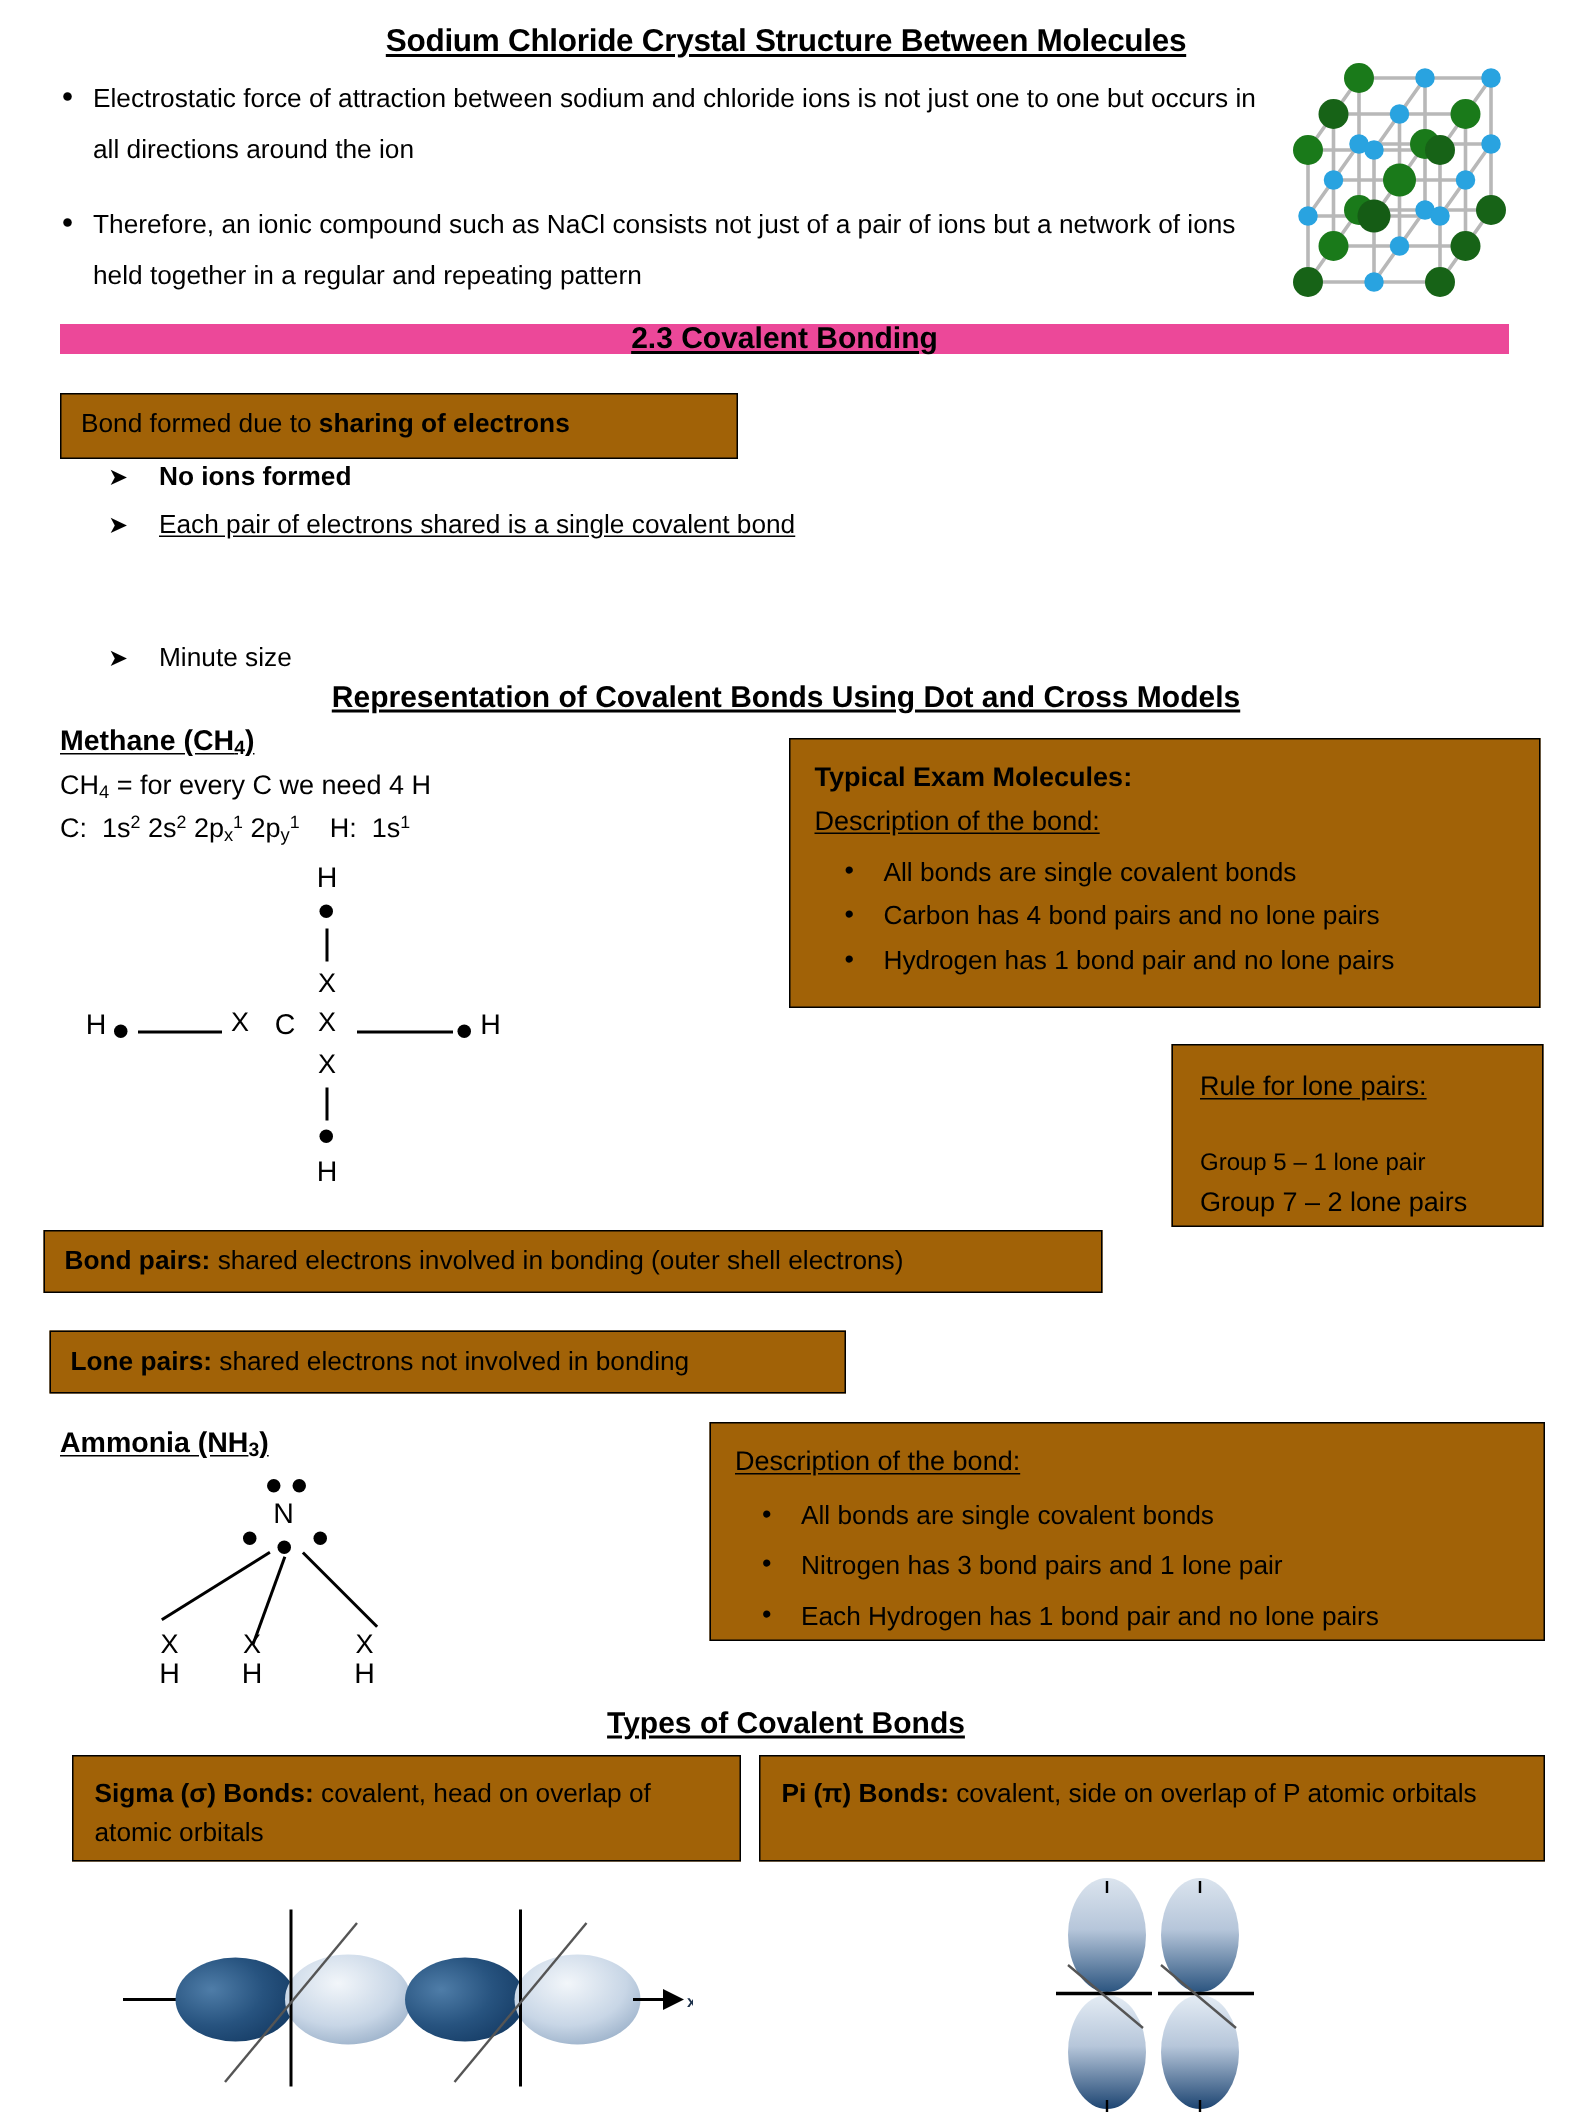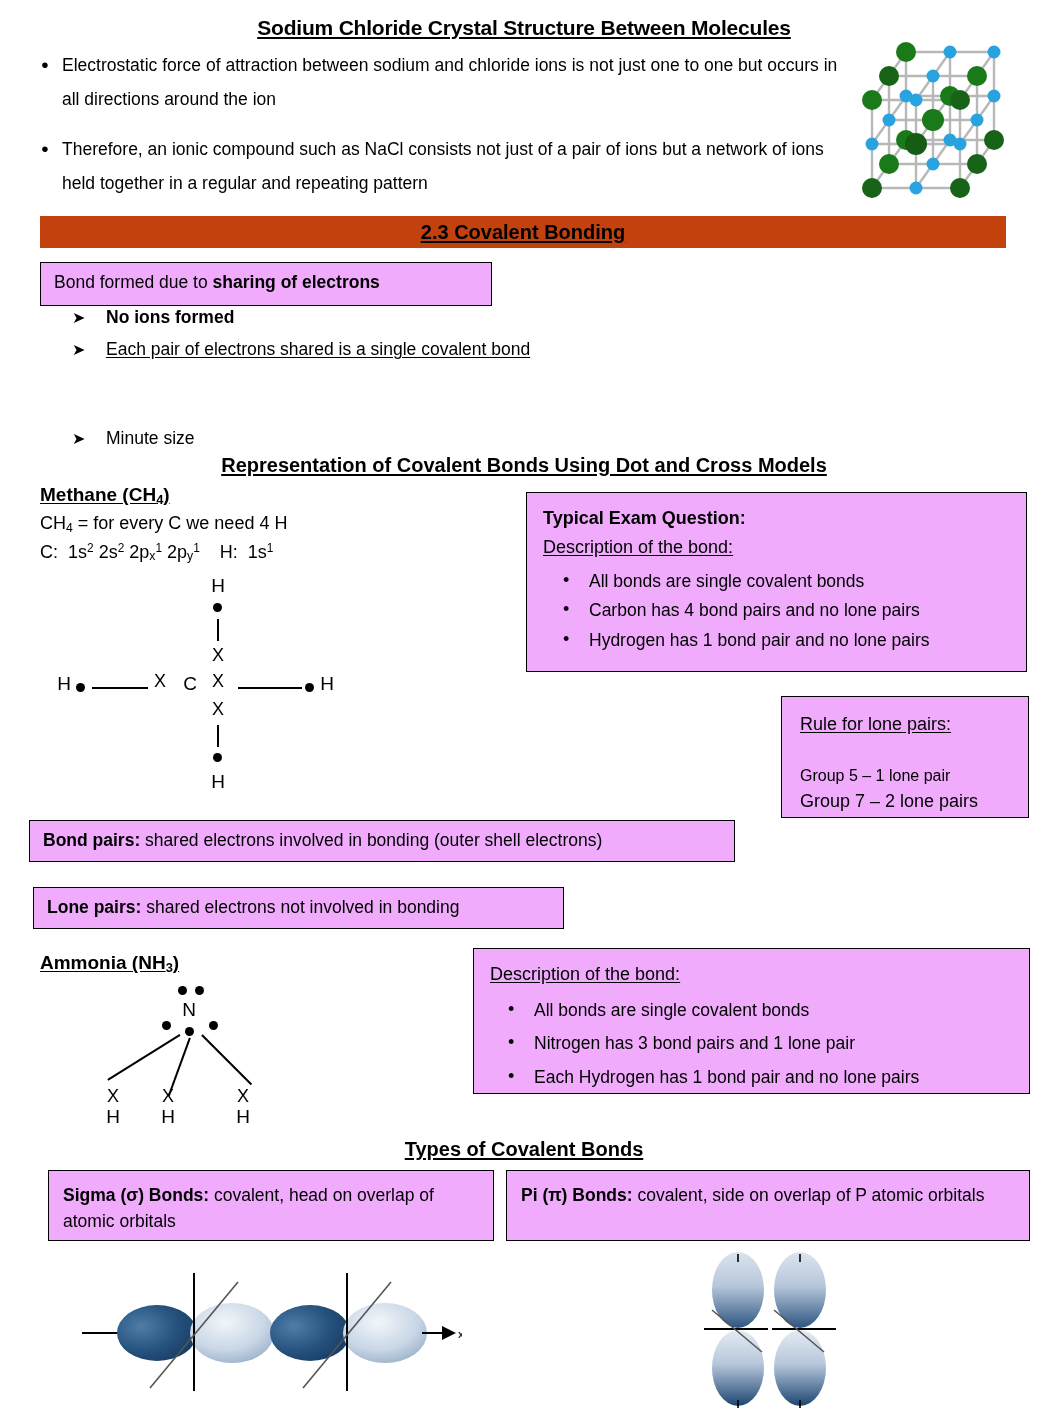--- a/index.html
+++ b/index.html
@@ -20,22 +20,22 @@
   .doc-title {
     position: absolute; left: 0; top: 16px; width: 1048px;
     text-align: center;
     font-size: 21px; font-weight: bold;
     letter-spacing: -0.2px;
   }
   .doc-title span { text-decoration: underline; text-underline-offset: 2px; }
 
   .section-bar {
     position: absolute; left: 40px; top: 216px;
-    width: 966px; height: 32px;
-    background: #c2410c;
+    width: 966px; height: 20px;
+    background: #ec4899;
     display: flex; align-items: center; justify-content: center;
   }
   .section-bar span {
     font-size: 20px; font-weight: bold;
     text-decoration: underline; text-underline-offset: 2px;
   }
 
   .sub-title {
     position: absolute; width: 1048px; text-align: center;
     font-size: 20px; font-weight: bold;
@@ -67,21 +67,21 @@
     width: 34px; flex: 0 0 34px;
     font-size: 16px;
   }
   .b { font-weight: bold; }
   .u { text-decoration: underline; text-underline-offset: 2px; }
 
   
   .box {
     position: absolute;
     border: 1.6px solid #000;
-    background: #f0abfc;
+    background: #a16207;
     font-size: 17.5px;
     padding: 9px 13px;
   }
   .box.tall { line-height: 1.5; }
 
   .box ul {
     margin: 6px 0 0 0; padding: 0 0 0 46px;
     list-style: none;
   }
   .box ul li {
@@ -269,21 +269,21 @@
     <div class="edot" style="left:265px; top:108px;"></div>
     <div class="atom" style="left:275px; top:98px;">H</div>
 
     <div class="cross" style="left:168px; top:124px;">X</div>
     <div class="vline" style="left:177px; top:150px; height:22px;"></div>
     <div class="edot" style="left:173px; top:178px;"></div>
     <div class="atom" style="left:166px; top:196px;">H</div>
   </div>
 
   <div class="box tall" style="left:526px; top:492px; width:501px; height:180px; padding:12px 16px;">
-    <div class="b" style="font-size:18px;">Typical Exam Question:</div>
+    <div class="b" style="font-size:18px;">Typical Exam Molecules:</div>
     <div class="u" style="font-size:18px; margin-top:2px;">Description of the bond:</div>
     <ul>
       <li>All bonds are single covalent bonds</li>
       <li>Carbon has 4 bond pairs and no lone pairs</li>
       <li>Hydrogen has 1 bond pair and no lone pairs</li>
     </ul>
   </div>
 
   <div class="box tall" style="left:781px; top:696px; width:248px; height:122px; padding:14px 18px;">
     <div class="u" style="font-size:18px;">Rule for lone pairs:</div>

